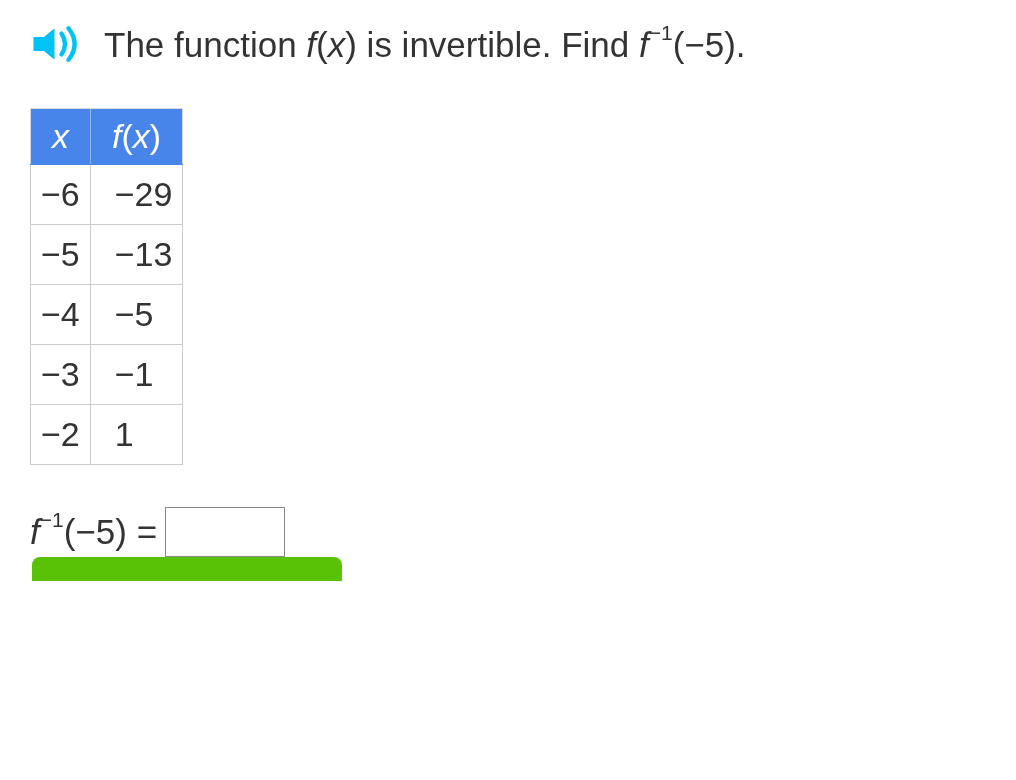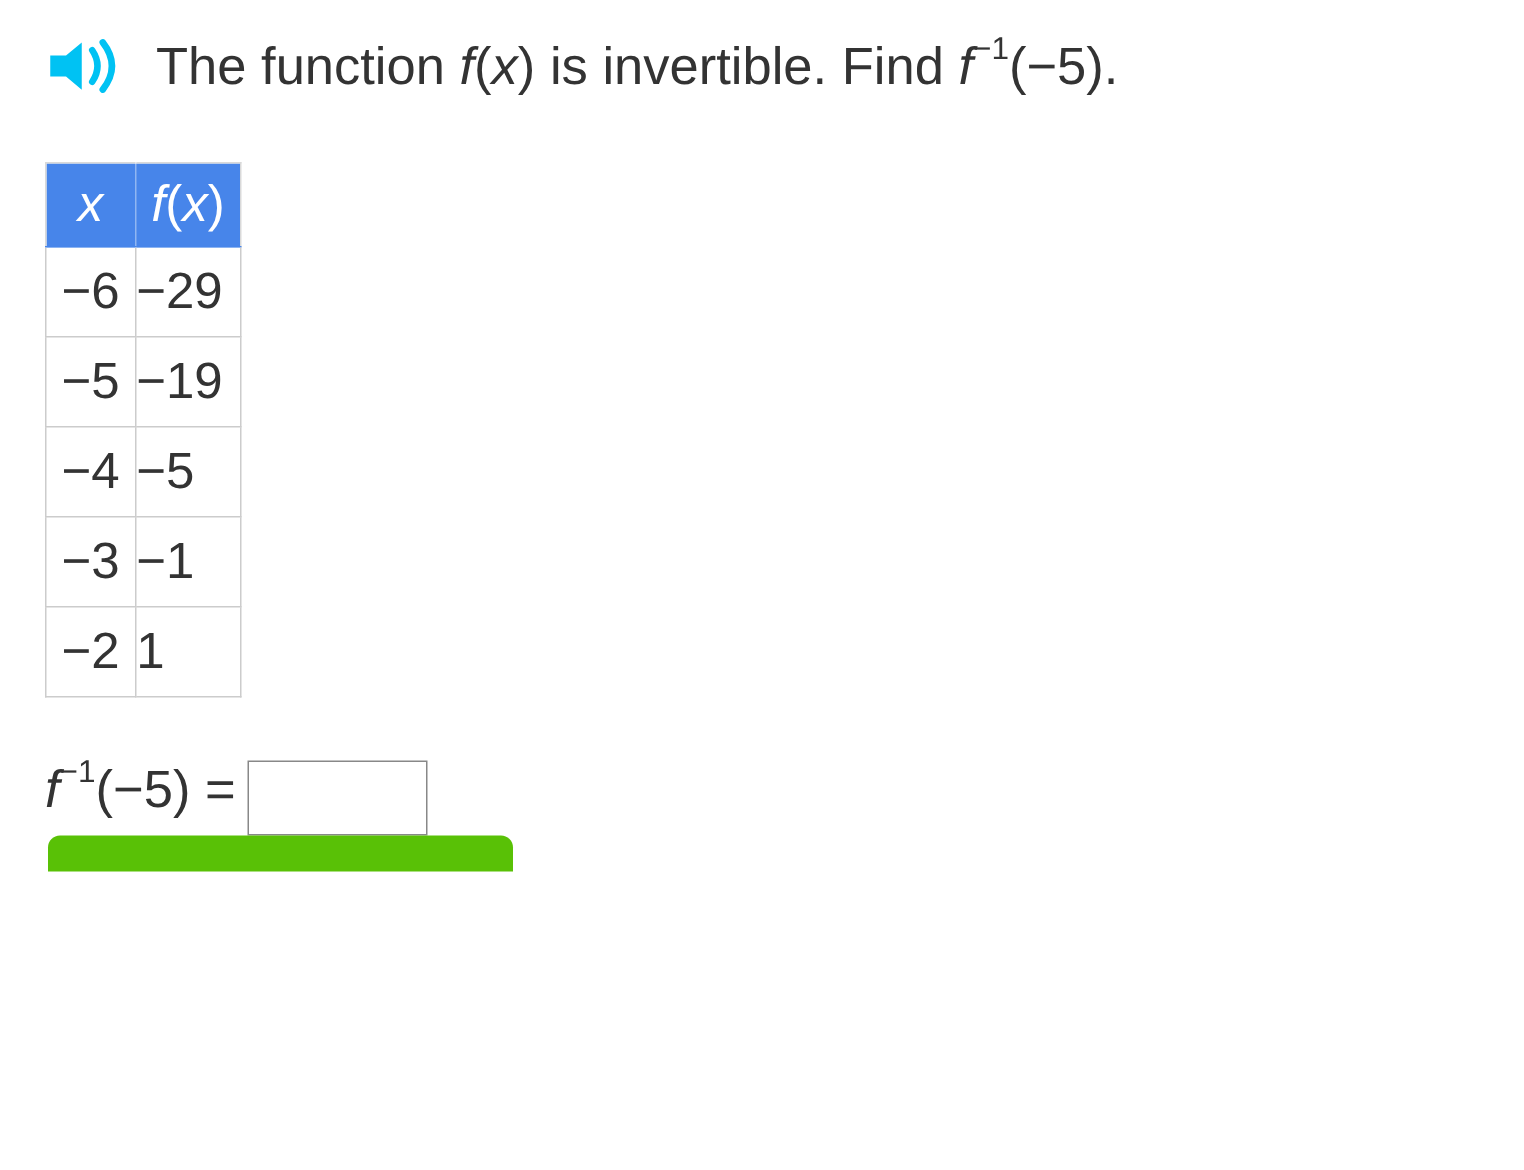--- a/index.html
+++ b/index.html
@@ -58,24 +58,24 @@
     .table th.first { border-right: 1px solid rgba(255,255,255,0.4); }
     .table td {
       border: 1px solid #cccccc;
       font-size: 34px;
       color: #333333;
       padding: 10px 10px;
       text-align: left;
       background: #ffffff;
       min-width: 58px;
     }
-    .table td.col2 { text-align: left; padding-left: 0; }
+    .table td.col2 { text-align: left; padding-left: 24px; }
     .answer-row {
       display: flex;
-      align-items: flex-start;
+      align-items: center;
       gap: 8px;
       font-size: 35px;
       color: #333333;
     }
     .answer-input {
       width: 120px;
       height: 50px;
       border: 1px solid #888888;
       font-size: 30px;
       padding: 4px 8px;
@@ -115,21 +115,21 @@
         <th><span class="math-i">f</span><span>(</span><span class="math-i">x</span><span>)</span></th>
       </tr>
     </thead>
     <tbody>
       <tr>
         <td>−6</td>
         <td class="col2">−29</td>
       </tr>
       <tr>
         <td>−5</td>
-        <td class="col2">−19</td>
+        <td class="col2">−13</td>
       </tr>
       <tr>
         <td>−4</td>
         <td class="col2">−5</td>
       </tr>
       <tr>
         <td>−3</td>
         <td class="col2">−1</td>
       </tr>
       <tr>

